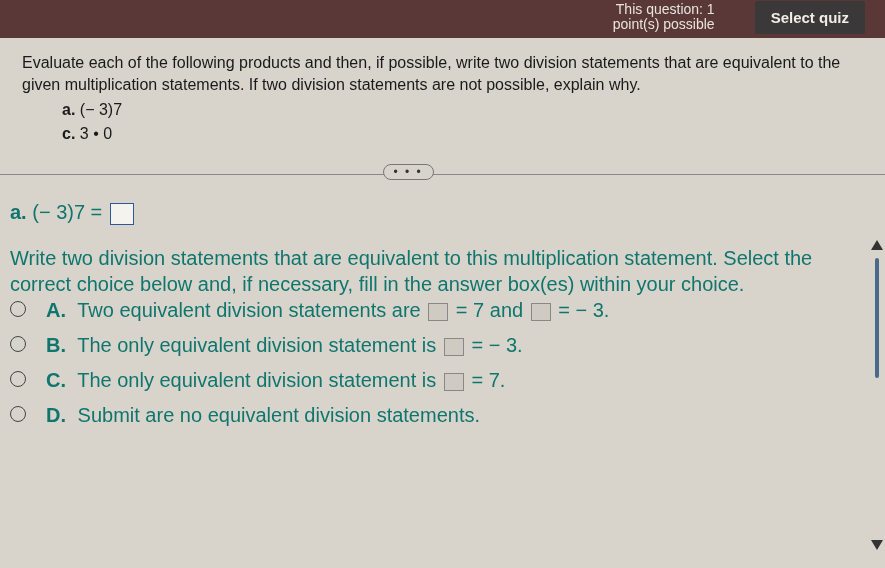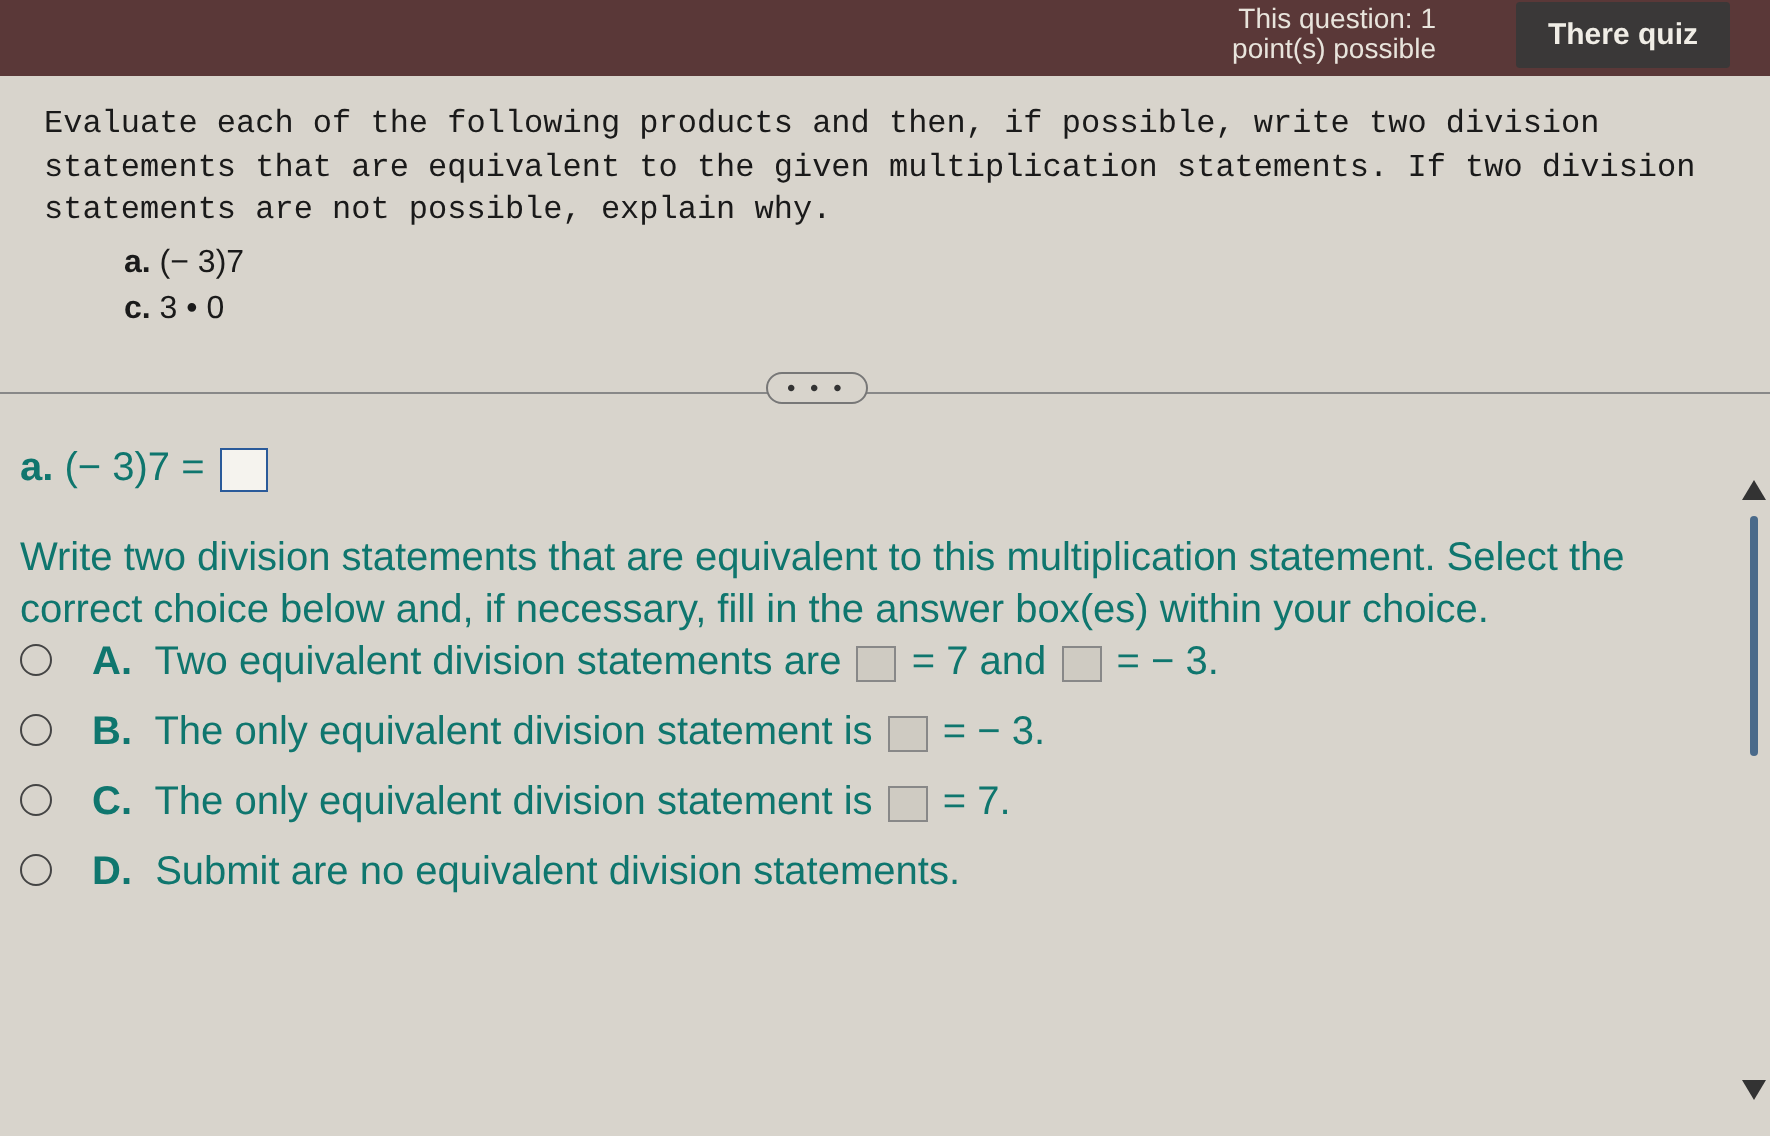--- a/index.html
+++ b/index.html
@@ -35,21 +35,21 @@
       font-weight: bold;
       border-radius: 2px;
       cursor: pointer;
     }
     .question-area {
       padding: 14px 22px 0 22px;
       font-size: 16px;
       line-height: 1.35;
       color: #1a1a1a;
     }
-    .intro { margin-bottom: 4px; font-family: Liberation Mono, monospace; }
+    .intro { margin-bottom: 4px; }
     .subparts { padding-left: 40px; margin-top: 4px; margin-bottom: 30px; }
     .subparts div { margin-bottom: 2px; }
     .subpart-label { font-weight: bold; }
     .divider-row {
       height: 1px;
       background: #888;
       position: relative;
       margin: 0 0 26px 0;
     }
     .ellipsis-pill {
@@ -141,21 +141,21 @@
     }
   </style>
 </head>
 <body>
 
 <div class="header-bar">
   <div class="header-text-group">
     <div>This question: 1</div>
     <div>point(s) possible</div>
   </div>
-  <button class="submit-btn">There quiz</button>
+  <button class="submit-btn">Select quiz</button>
 </div>
 
 <div class="question-area">
   <div class="intro">Evaluate each of the following products and then, if possible, write two division statements that are equivalent to the given multiplication statements. If two division statements are not possible, explain why.</div>
   <div class="subparts">
     <div>
       <span class="subpart-label">a.</span>
       <span>(− 3)7</span>
     </div>
     <div>

